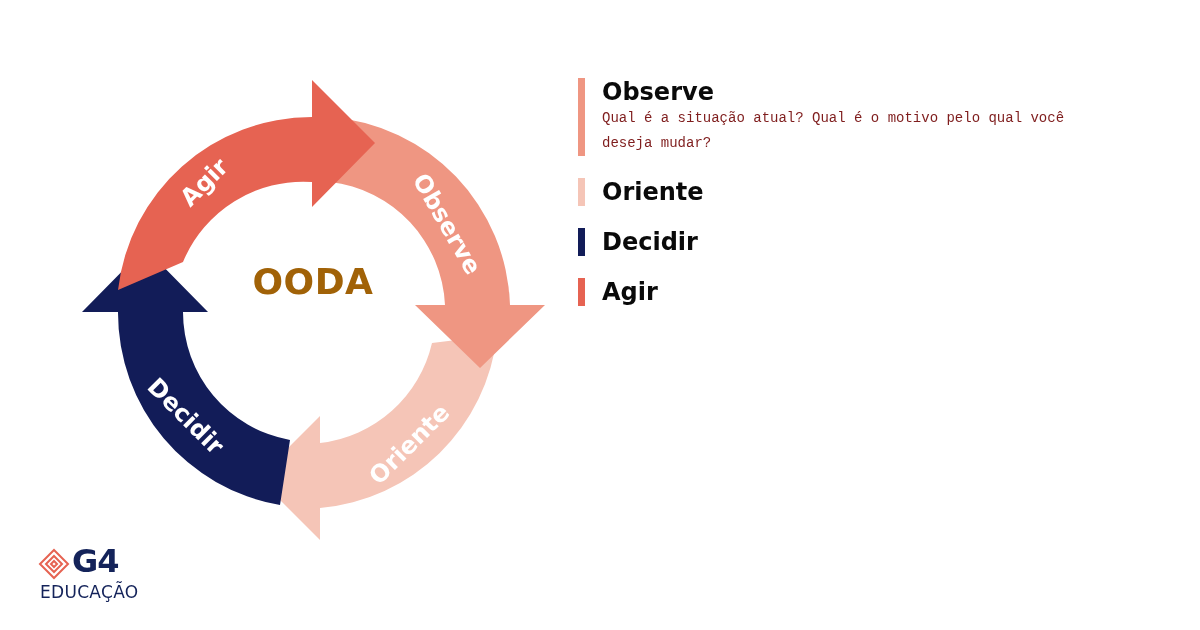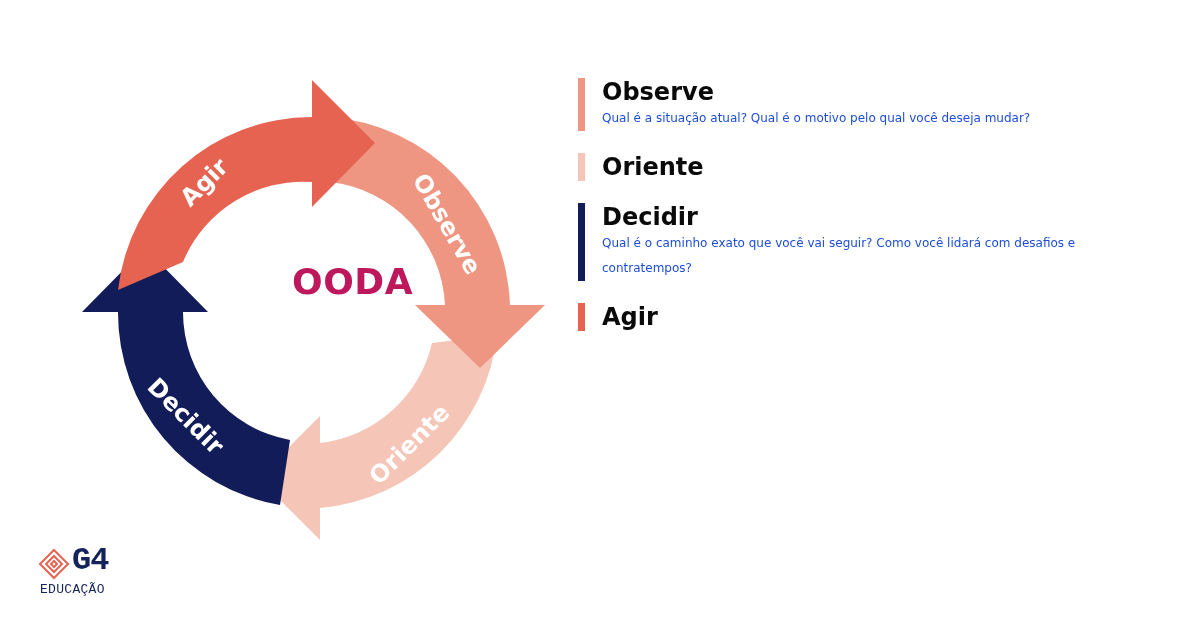--- a/index.html
+++ b/index.html
@@ -1,29 +1,29 @@
 <!DOCTYPE html>
 <html><head>
 <meta charset="utf-8">
 <style>
   html, body { margin:0; padding:0; }
   body { width:1200px; height:630px; background:#ffffff; position:relative; overflow:hidden;
          font-family:"DejaVu Sans", sans-serif; color:#111; }
   .diagram { position:absolute; left:0; top:0; width:600px; height:630px; }
   .diagram svg { position:absolute; left:0; top:0; }
-  .center-title { position:absolute; left:213px; top:262px; width:200px; text-align:right;
-                  font-weight:bold; font-size:36px; line-height:40px; color:#be185d; letter-spacing:0.5px; }
+  .center-title { position:absolute; left:213px; top:262px; width:200px; text-align:center;
+                  font-weight:bold; font-size:36px; line-height:40px; color:#a16207; letter-spacing:0.5px; }
   .panel { position:absolute; left:578px; top:72px; width:560px; }
   .item { position:relative; padding-left:24px; margin-bottom:22px; }
   .item .bar { position:absolute; left:0; top:0; bottom:0; width:7px; }
   .item .title { font-weight:bold; font-size:24px; line-height:28px; color:#0a0a0a; margin-top:6px; }
-  .item .desc { font-size:12px; line-height:25px; color:#1d4ed8; }
-  .logo { position:absolute; left:38px; top:548px; width:100px; height:56px;font-family:Liberation Mono, monospace; }
+  .item .desc { font-size:14px; line-height:25px; color:#7f1d1d;font-family:Liberation Mono, monospace; }
+  .logo { position:absolute; left:38px; top:548px; width:100px; height:56px; }
   .logo .g4 { position:absolute; left:34px; top:-6px; font-weight:bold; font-size:32px; color:#14235a; letter-spacing:-1px; }
-  .logo .edu { position:absolute; left:2px; top:34px; font-size:13px; color:#14235a; letter-spacing:0.3px; }
+  .logo .edu { position:absolute; left:2px; top:34px; font-size:17px; color:#14235a; letter-spacing:0.3px; }
   .logo svg { position:absolute; left:0; top:0; }
 </style>
 </head>
 <body>
 
 <div class="diagram">
   <svg width="600" height="630" viewBox="0 0 600 630">
 
     <g>
       <path d="M 497 335 A 195 195 0 0 1 320 508 L 320 540 L 258 478 L 320 416 L 320 443 A 130 130 0 0 0 432 343 Z" fill="#f5c5b7"></path>
@@ -57,21 +57,20 @@
     <div class="title">Observe</div>
     <div class="desc" style="width:480px">Qual é a situação atual? Qual é o motivo pelo qual você deseja mudar?</div>
   </div>
   <div class="item">
     <div class="bar" style="background:#f5c5b7"></div>
     <div class="title">Oriente</div>
   </div>
   <div class="item">
     <div class="bar" style="background:#121c58"></div>
     <div class="title">Decidir</div>
-    <div class="desc" style="width:540px">Qual é o caminho exato que você vai seguir? Como você lidará com desafios e contratempos?</div>
   </div>
   <div class="item">
     <div class="bar" style="background:#e66352"></div>
     <div class="title">Agir</div>
   </div>
 </div>
 
 <div class="logo">
   <svg width="32" height="32" viewBox="0 0 32 32">
     <g fill="none" stroke="#e66352" stroke-width="2">

